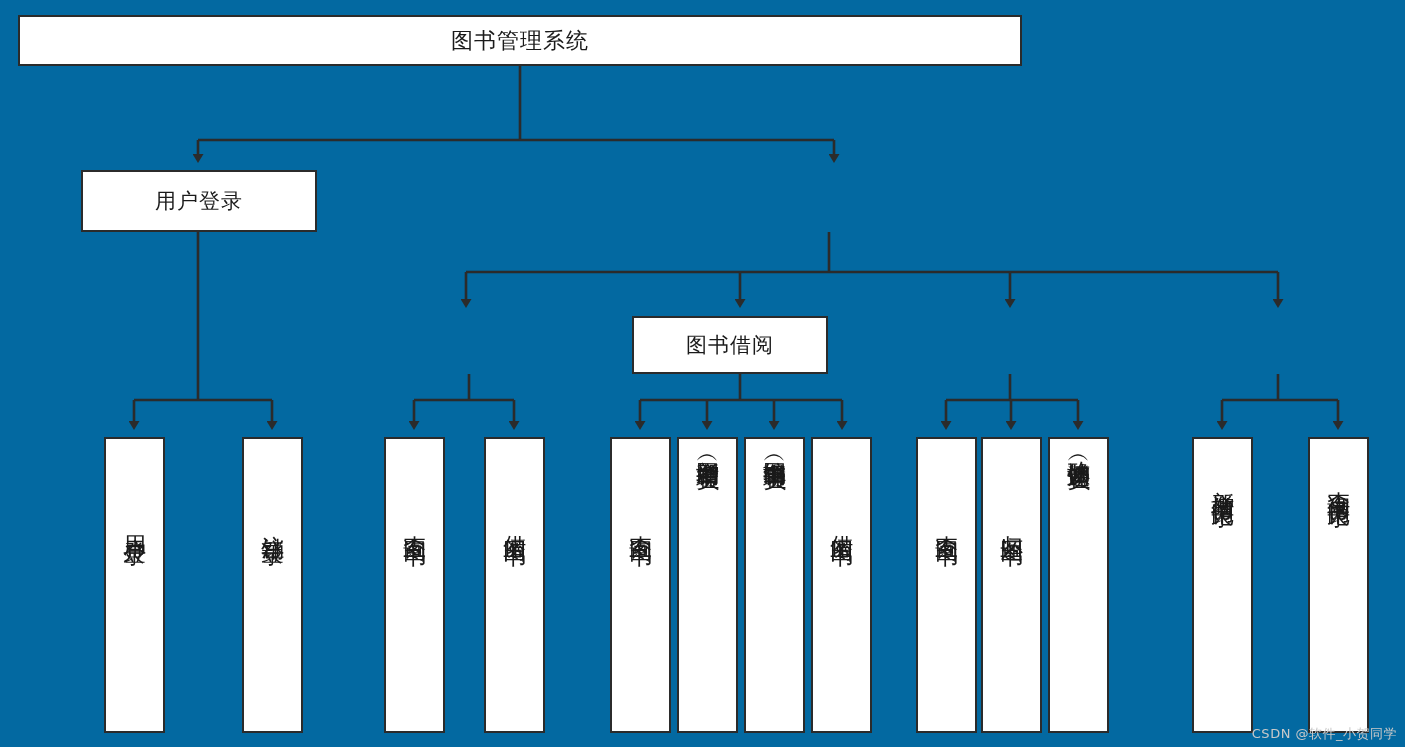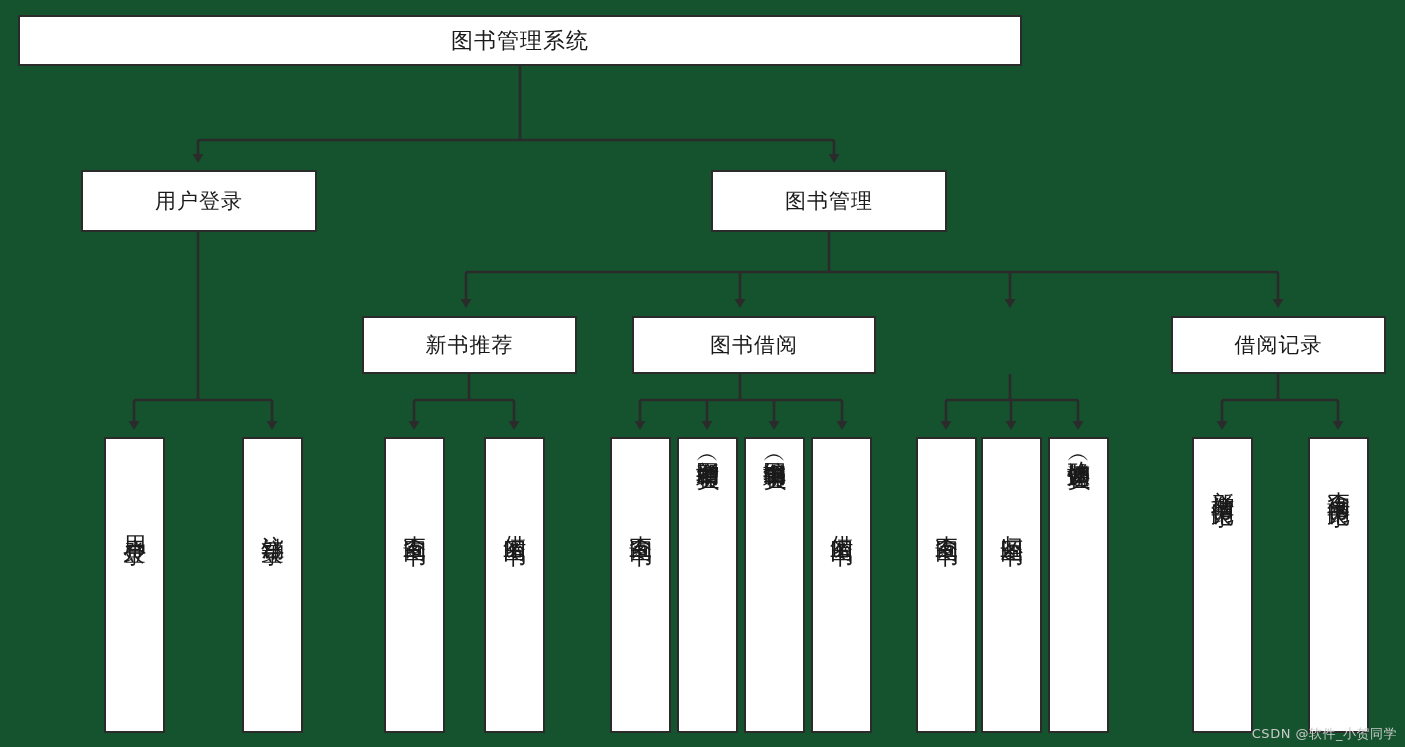--- a/index.html
+++ b/index.html
@@ -1,21 +1,21 @@
 <!DOCTYPE html>
 <html><head>
 <meta charset="utf-8">
 <title>图书管理系统 结构图</title>
 <style>
   html,body{margin:0;padding:0;background:#ffffff;}
   body{
     font-family:"DejaVu Sans","Liberation Sans",sans-serif;
     width:1405px;height:747px;overflow:hidden;position:relative;
   }
-  #diagram-root{position:relative;width:1405px;height:747px;background:#14532d;}
+  #diagram-root{position:relative;width:1405px;height:747px;background:#0369a1;}
   svg#edges{position:absolute;left:0;top:0;width:1405px;height:747px;}
 
   .node{
     position:absolute;
     box-sizing:border-box;
     background:#ffffff;
     border:2px solid #2b2b2b;
     display:flex;
     align-items:center;
     justify-content:center;
@@ -115,32 +115,23 @@
     </g>
   </svg>
 
   <div class="node horiz root" style="left:18px;top:15px;width:1004px;height:51px;">
     <span class="label">图书管理系统</span>
   </div>
 
   <div class="node horiz" style="left:81px;top:170px;width:236px;height:62px;">
     <span class="label">用户登录</span>
   </div>
-  <div class="node horiz" style="left:711px;top:170px;width:236px;height:62px;">
-    <span class="label">图书管理</span>
-  </div>
 
-  <div class="node horiz" style="left:362px;top:316px;width:215px;height:58px;">
-    <span class="label">新书推荐</span>
-  </div>
-  <div class="node horiz" style="left:632px;top:316px;width:244px;height:58px;">
+  <div class="node horiz" style="left:632px;top:316px;width:196px;height:58px;">
     <span class="label">图书借阅</span>
-  </div>
-  <div class="node horiz" style="left:1171px;top:316px;width:215px;height:58px;">
-    <span class="label">借阅记录</span>
   </div>
 
   <div class="node vert" style="left:104px;top:437px;width:61px;height:296px;padding-top:78px;">
     <span class="label">用户登录</span>
   </div>
   <div class="node vert" style="left:242px;top:437px;width:61px;height:296px;padding-top:78px;">
     <span class="label">注销登录</span>
   </div>
 
   <div class="node vert" style="left:384px;top:437px;width:61px;height:296px;padding-top:78px;">

